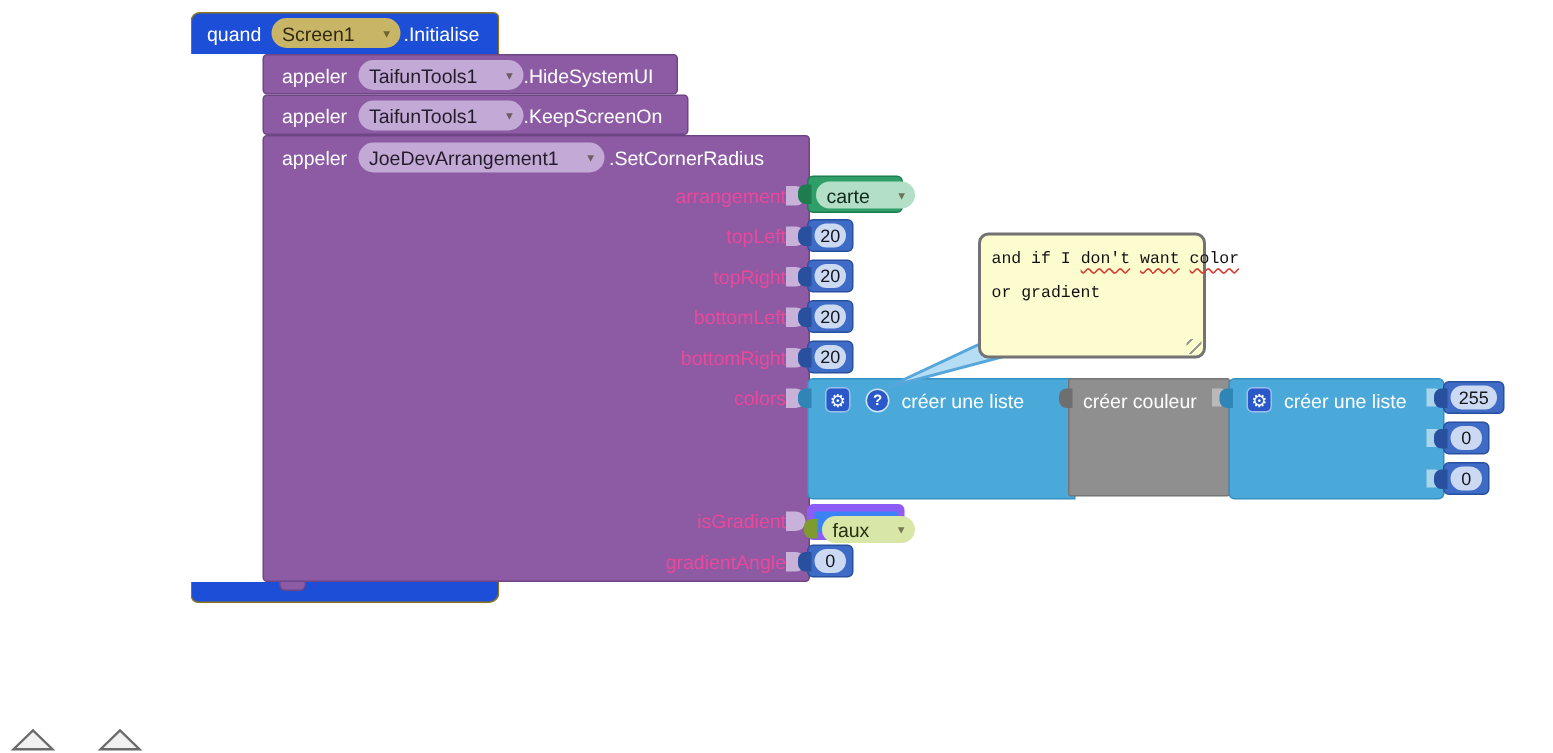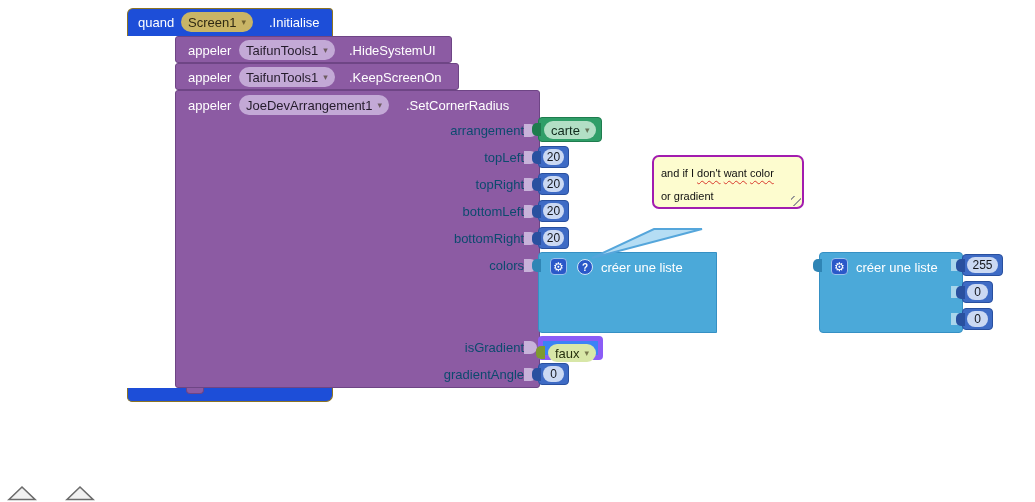--- a/index.html
+++ b/index.html
@@ -7,52 +7,52 @@
           font-family:"Liberation Sans",sans-serif;}
   .abs{position:absolute;}
   .wtext{color:#ffffff;font-size:13px;white-space:nowrap;line-height:17px;}
   
   .gold{background:#1d4ed8;}
   .gold-topbar{left:127px;top:8px;width:206px;height:28px;border:1px solid #8C7423;border-bottom:none;
                border-radius:6px 4px 0 0;box-sizing:border-box;}
   .gold-strip{left:127px;top:35px;width:48px;height:354px;border-left:1px solid #8C7423;box-sizing:border-box;}
   .gold-botbar{left:127px;top:388px;width:206px;height:14px;border:1px solid #8C7423;border-top:none;
                border-radius:0 0 7px 5px;box-sizing:border-box;}
-  .field{display:inline-flex;align-items:center;gap:5px;border-radius:10px;height:20px;
+  .field{display:inline-flex;align-items:center;gap:19px;border-radius:10px;height:20px;
          padding:0 7px;font-size:13px;box-sizing:border-box;}
   .gold-field{background:#C9B566;color:#2f2913;}
   .arrow{font-size:9px;color:rgba(40,30,0,.55);line-height:1;}
   
   .purple{background:#8C5BA3;border:1px solid #6E4585;box-sizing:border-box;border-radius:3px;}
   .purple-field{background:#C3A9D6;color:#241b2b;}
   .purple-tab{left:186px;top:388px;width:18px;height:6px;background:#8C5BA3;border:1px solid #6E4585;
               border-top:none;border-radius:0 0 4px 4px;box-sizing:border-box;}
-  .plabel{position:absolute;right:511px;color:#0c4a6e;font-size:13px;white-space:nowrap;text-align:right;}
+  .plabel{position:absolute;right:511px;color:#ec4899;font-size:13px;white-space:nowrap;text-align:right;}
   .socket{position:absolute;left:524px;width:13px;height:13px;background:#C8B2DA;border-radius:0 7px 7px 0;}
   
   .vblock{position:absolute;box-sizing:border-box;border-radius:4px;text-align:center;}
   .plug{position:absolute;left:-7px;top:5px;width:9px;height:13px;border-radius:5px 0 0 5px;}
   .numblock{background:#3E6BC5;border:1px solid #29509F;}
   .numpill{position:absolute;left:4px;top:2px;right:4px;bottom:2px;background:#CBD9F3;border-radius:9px;
            display:flex;align-items:center;justify-content:center;font-size:12px;color:#14161c;}
   .greenblock{background:#2F9E68;border:1px solid #1E7C4E;}
   .green-field{background:#B2DFC5;color:#10291c;}
   .limeblock{background:#3b82f6;border:5px solid #8b5cf6;}
   .lime-field{background:#D8E7A8;color:#26300e;}
   .listblock{background:#4BA9D9;border:1px solid #3590C4;}
   .grayblock{background:#8F8F8F;border:1px solid #757575;}
   .gear{width:17px;height:17px;background:#2A58C9;border:1px solid #9BC0EC;border-radius:4px;color:#fff;
         font-size:12px;display:flex;align-items:center;justify-content:center;box-sizing:border-box;cursor:pointer;}
   .help{width:16px;height:16px;background:#2A58C9;border:1px solid #CFE6F7;border-radius:50%;color:#fff;
         font-size:10px;font-weight:bold;display:flex;align-items:center;justify-content:center;box-sizing:border-box;}
   .lsocket{position:absolute;width:12px;height:12px;background:#A9D6EC;border-radius:0 6px 6px 0;}
   
-  .comment{left:652px;top:155px;width:152px;height:54px;background:#FDFCCF;border:2px solid #a21caf;
+  .comment{left:652px;top:155px;width:152px;height:84px;background:#FDFCCF;border:2px solid #737373;
            border-radius:7px;box-sizing:border-box;padding:5px 7px;z-index:3;
-           font-family:Liberation Sans, sans-serif;font-size:11px;color:#101010;}
+           font-family:Liberation Mono, monospace;font-size:11px;color:#101010;}
   .cline{white-space:pre;line-height:23px;}
   .misspelled{text-decoration:underline wavy #d83a2e;text-decoration-thickness:1px;text-underline-offset:3px;}
   .resize-handle{position:absolute;right:1px;bottom:1px;width:10px;height:10px;
       background:repeating-linear-gradient(135deg,transparent 0 2px,#9a9a9a 2px 3.5px,transparent 3.5px 6px);}
   .tail{left:588px;top:227px;z-index:2;}
 </style>
 </head>
 <body>
 
 <div class="canvas">
@@ -142,20 +142,25 @@
     <div class="plug" style="background:#2F85B5;top:6px;"></div>
     <div class="gear" style="position:absolute;left:11px;top:5px;">
       <span>⚙</span>
     </div>
     <div class="help" style="position:absolute;left:38px;top:6px;">
       <span>?</span>
     </div>
     <span class="abs wtext" style="left:62px;top:6px;">créer une liste</span>
   </div>
 
+  <div class="vblock grayblock" style="left:712px;top:252px;width:108px;height:79px;border-radius:2px;">
+    <div class="plug" style="background:#6f6f6f;top:6px;"></div>
+    <span class="abs wtext" style="left:9px;top:6px;">créer couleur</span>
+    <div class="lsocket" style="right:-1px;left:auto;top:6px;background:#b9b9b9;"></div>
+  </div>
 
   <div class="vblock listblock" style="left:819px;top:252px;width:144px;height:81px;">
     <div class="plug" style="background:#2F85B5;top:6px;"></div>
     <div class="gear" style="position:absolute;left:11px;top:5px;">
       <span>⚙</span>
     </div>
     <span class="abs wtext" style="left:36px;top:6px;">créer une liste</span>
     <div class="lsocket" style="right:-1px;left:auto;top:6px;"></div>
     <div class="lsocket" style="right:-1px;left:auto;top:33px;"></div>
     <div class="lsocket" style="right:-1px;left:auto;top:60px;"></div>

